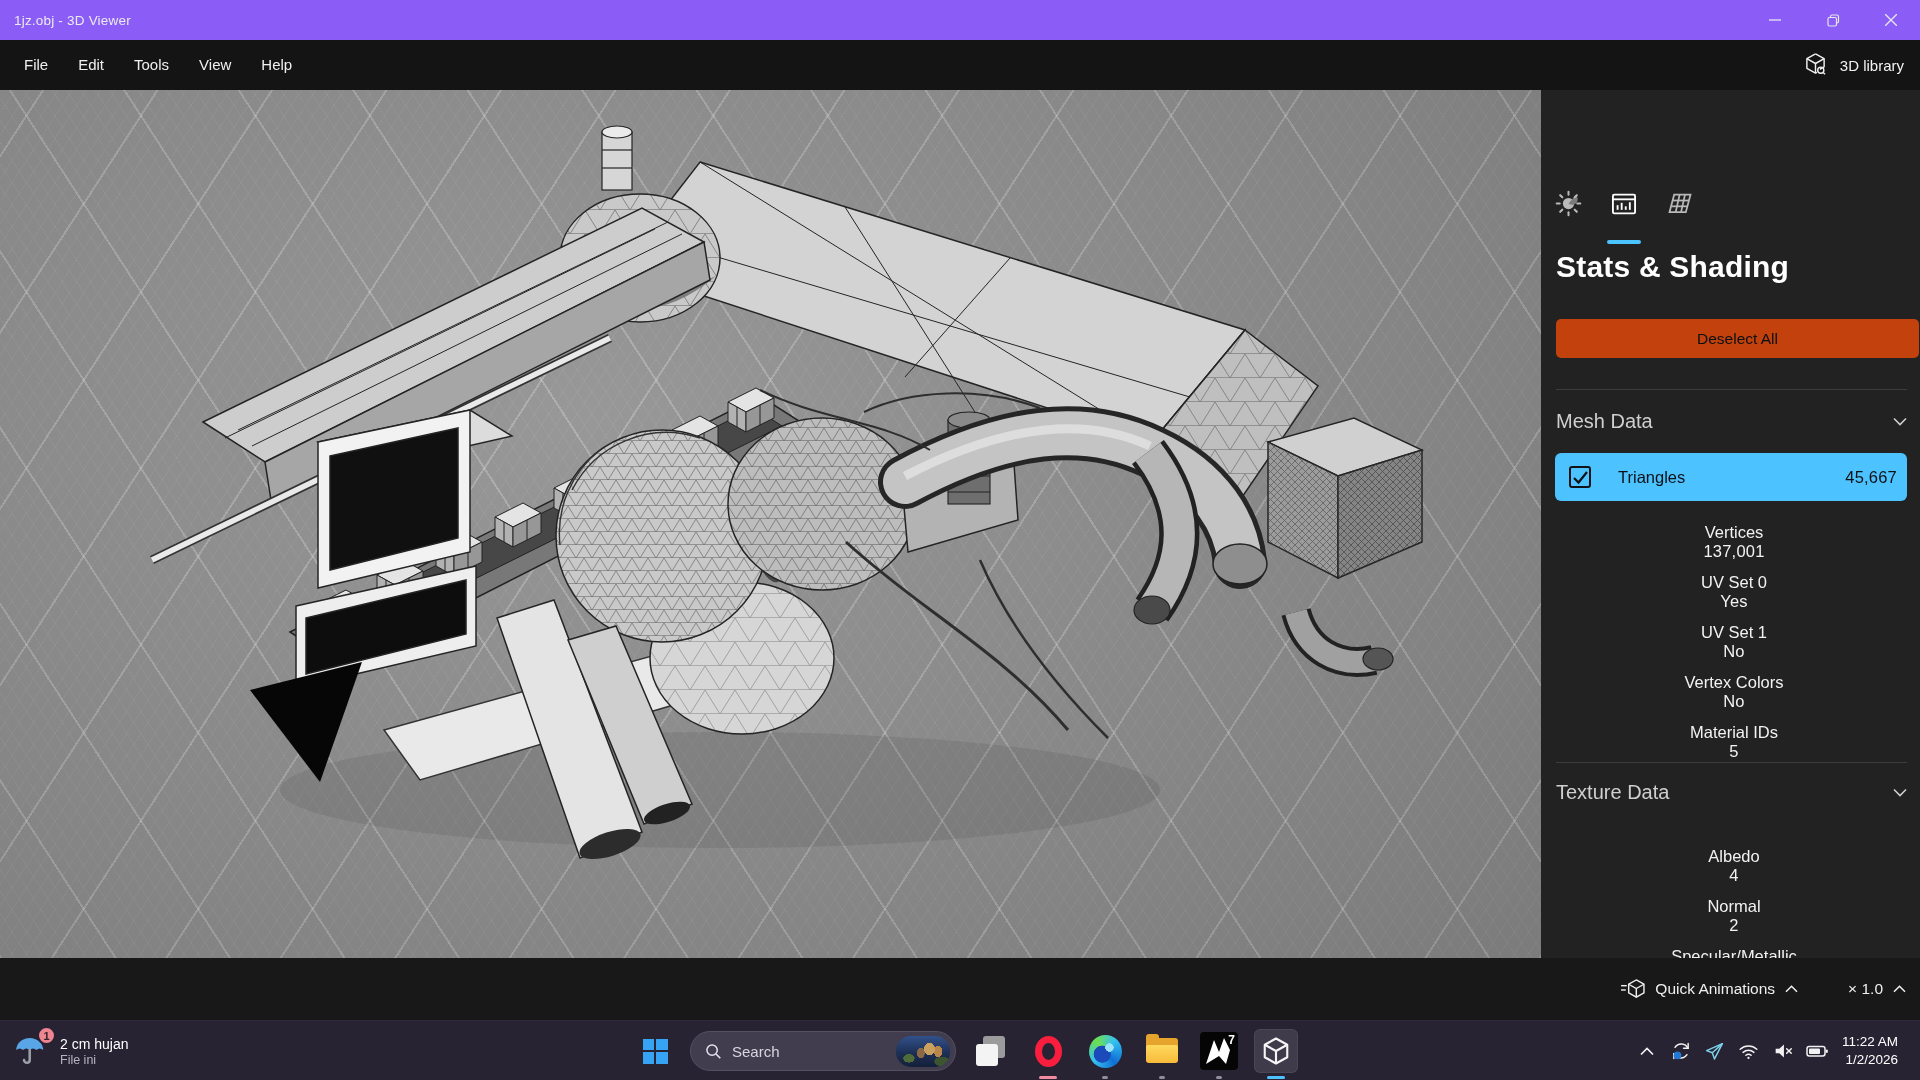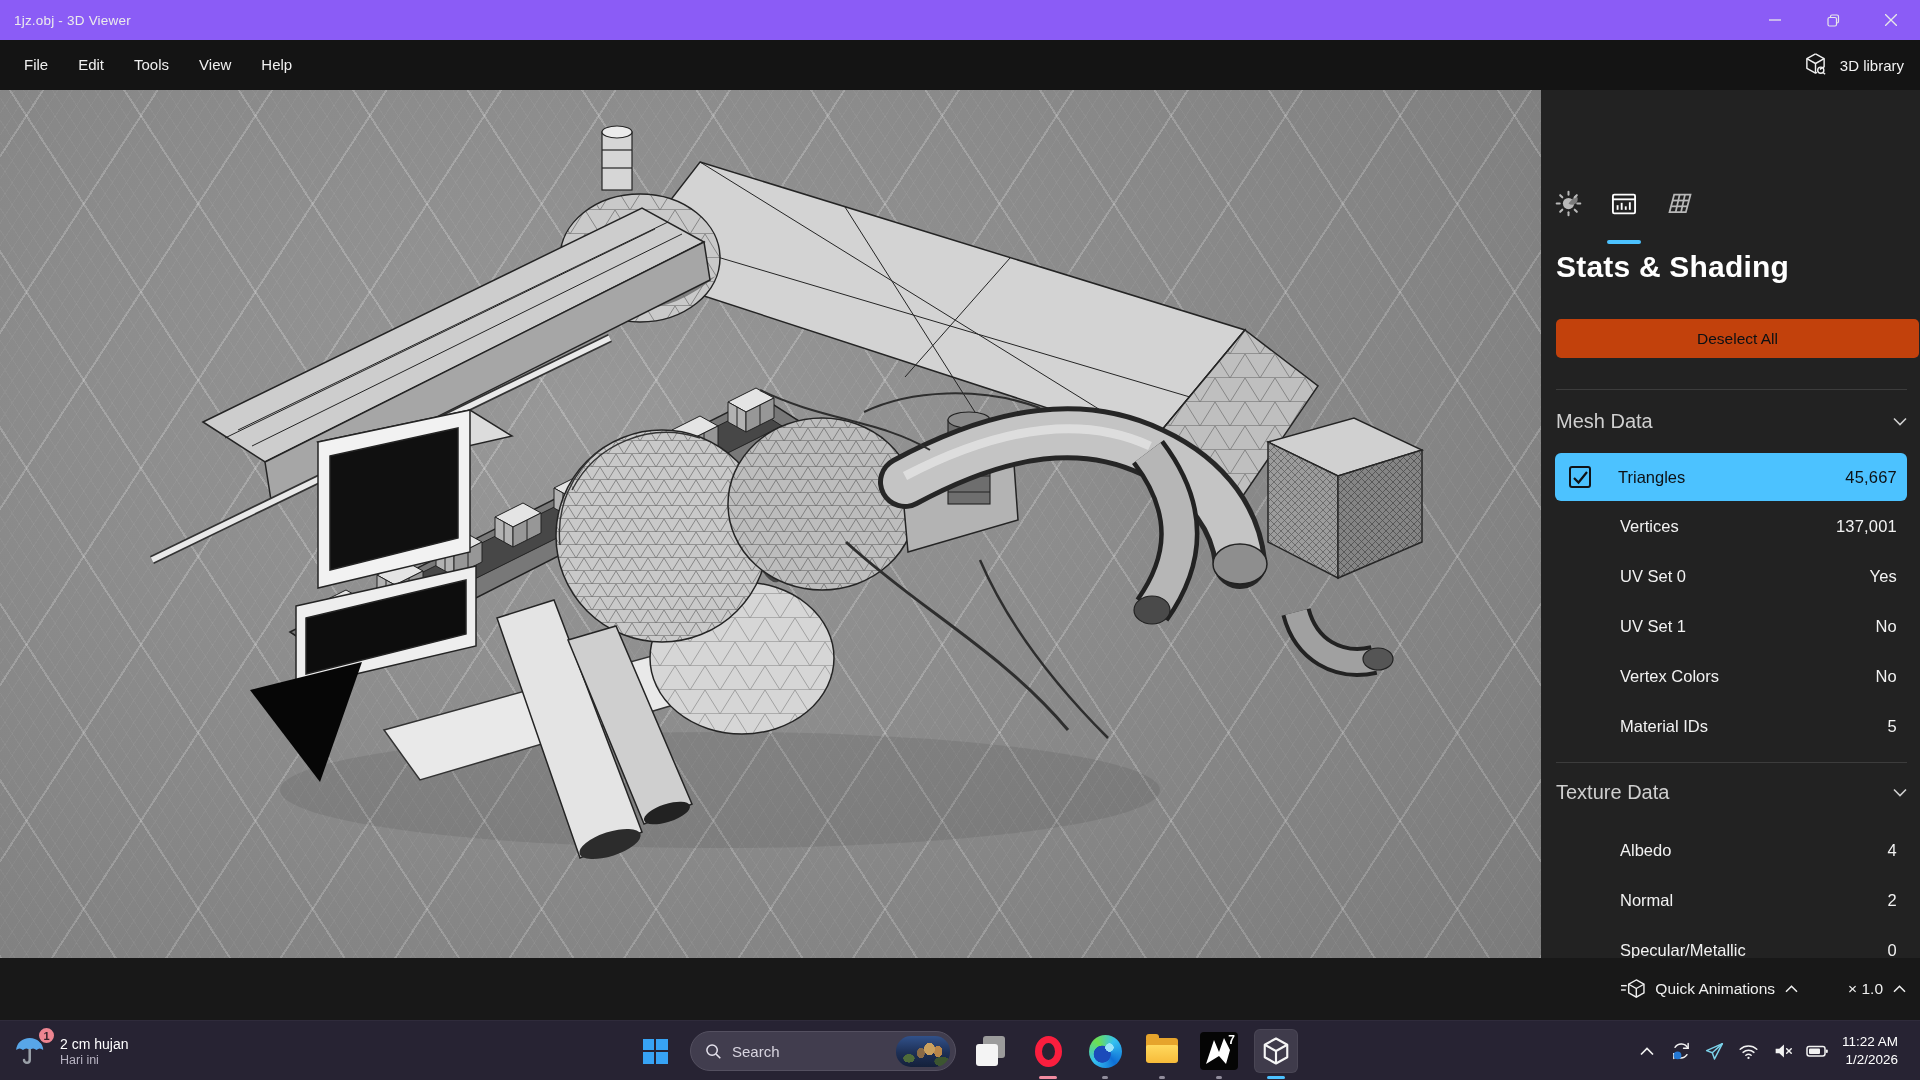--- a/index.html
+++ b/index.html
@@ -42,21 +42,21 @@
   .pdivider { position:absolute; left:15px; width:351px; height:1px; background:#3c3c3c; }
   .section-head { position:absolute; left:15px; width:351px; height:30px; display:flex; align-items:center; justify-content:space-between; color:#cfcfcf; font-size:20px; }
   .rows { position:absolute; left:14px; width:352px; }
   .prow { height:50px; display:flex; align-items:center; color:#f2f2f2; font-size:16.5px; padding:0 10px 0 14px; border-radius:6px; }
   .prow .cb { width:22px; height:22px; border:2.4px solid #101418; border-radius:3px; margin-right:27px; visibility:hidden; position:relative; flex:0 0 auto; }
   .prow .cb svg { position:absolute; left:1px; top:2px; }
   .prow.checked .cb { visibility:visible; }
   .prow .lbl { flex:1 1 auto; }
   .prow .val { flex:0 0 auto; }
   .prow.selected { background:#4cc2ff; color:#0d1115; height:48px; }
-  .rows .prow:not(.selected) { padding-left:16px; }
+  .rows .prow:not(.selected) { padding-left:16px;flex-direction:column; }
   .rows .prow:not(.selected) .cb { border-color:transparent; }
 
   
   .anim-bar { position:absolute; left:0; top:958px; width:1920px; height:62px; background:#181818; }
   .anim-right { position:absolute; right:14px; top:0; height:62px; display:flex; align-items:center; gap:24px; color:#efefef; font-size:15.5px; }
   .anim-group { display:flex; align-items:center; gap:10px; margin-right:26px; }
   .chev-up svg { display:block; }
 
   
   .taskbar { position:absolute; left:0; top:1020px; width:1920px; height:60px; background:#272333; border-top:1px solid rgba(255,255,255,.04); }
@@ -455,21 +455,21 @@
     <div class="weather">
       <div class="weather-icon">
         <svg width="34" height="34" viewBox="0 0 24 24">
           <path d="M3 12 a9.5 8.5 0 0 1 19 0 q-2.4-2.2-4.75 0 q-2.4-2.2-4.75 0 q-2.4-2.2-4.75 0 q-2.35-2.2-4.75 0 Z" fill="#58a6e8"></path>
           <path d="M12.5 12 V19 a2 2 0 0 1-4 0" fill="none" stroke="#9aa0a8" stroke-width="1.8" stroke-linecap="round"></path>
         </svg>
         <div class="badge">1</div>
       </div>
       <div class="weather-text">
         <div class="l1">2 cm hujan</div>
-        <div class="l2">Hari ini</div>
+        <div class="l2">File ini</div>
       </div>
     </div>
 
     <div class="tb-center">
       <div class="tb-slot">
         <div class="start-logo">
             <i></i>
             <i></i>
             <i></i>
             <i></i>

